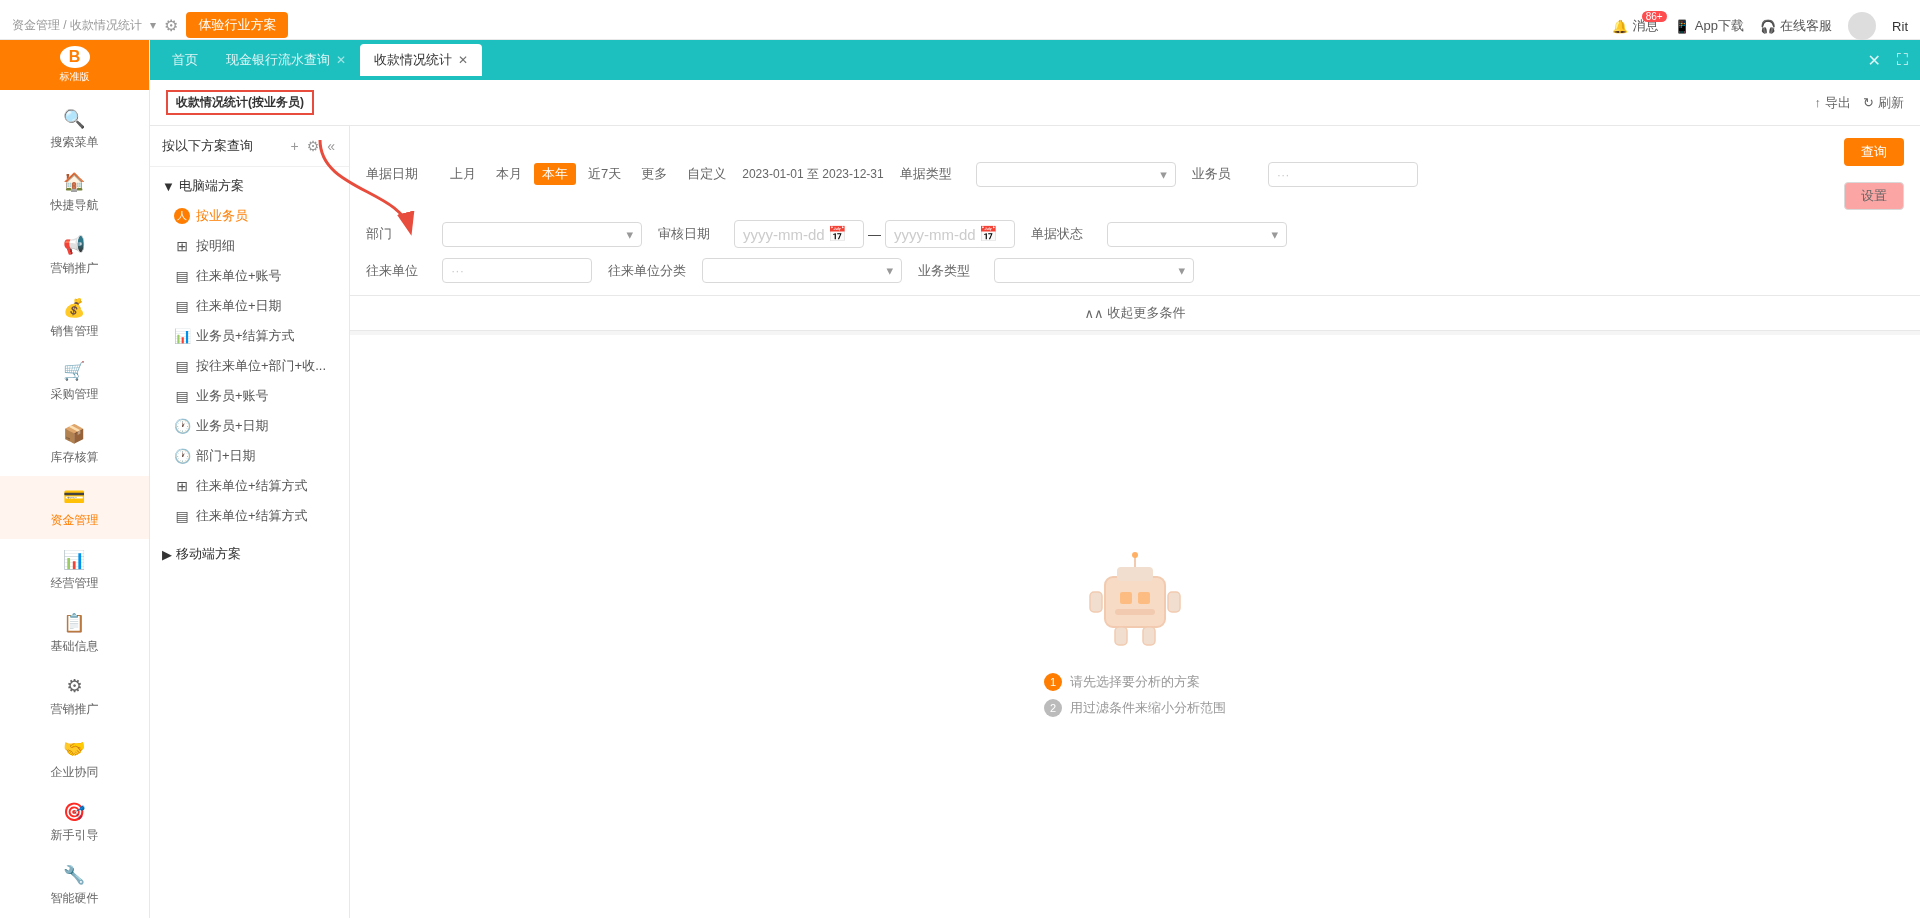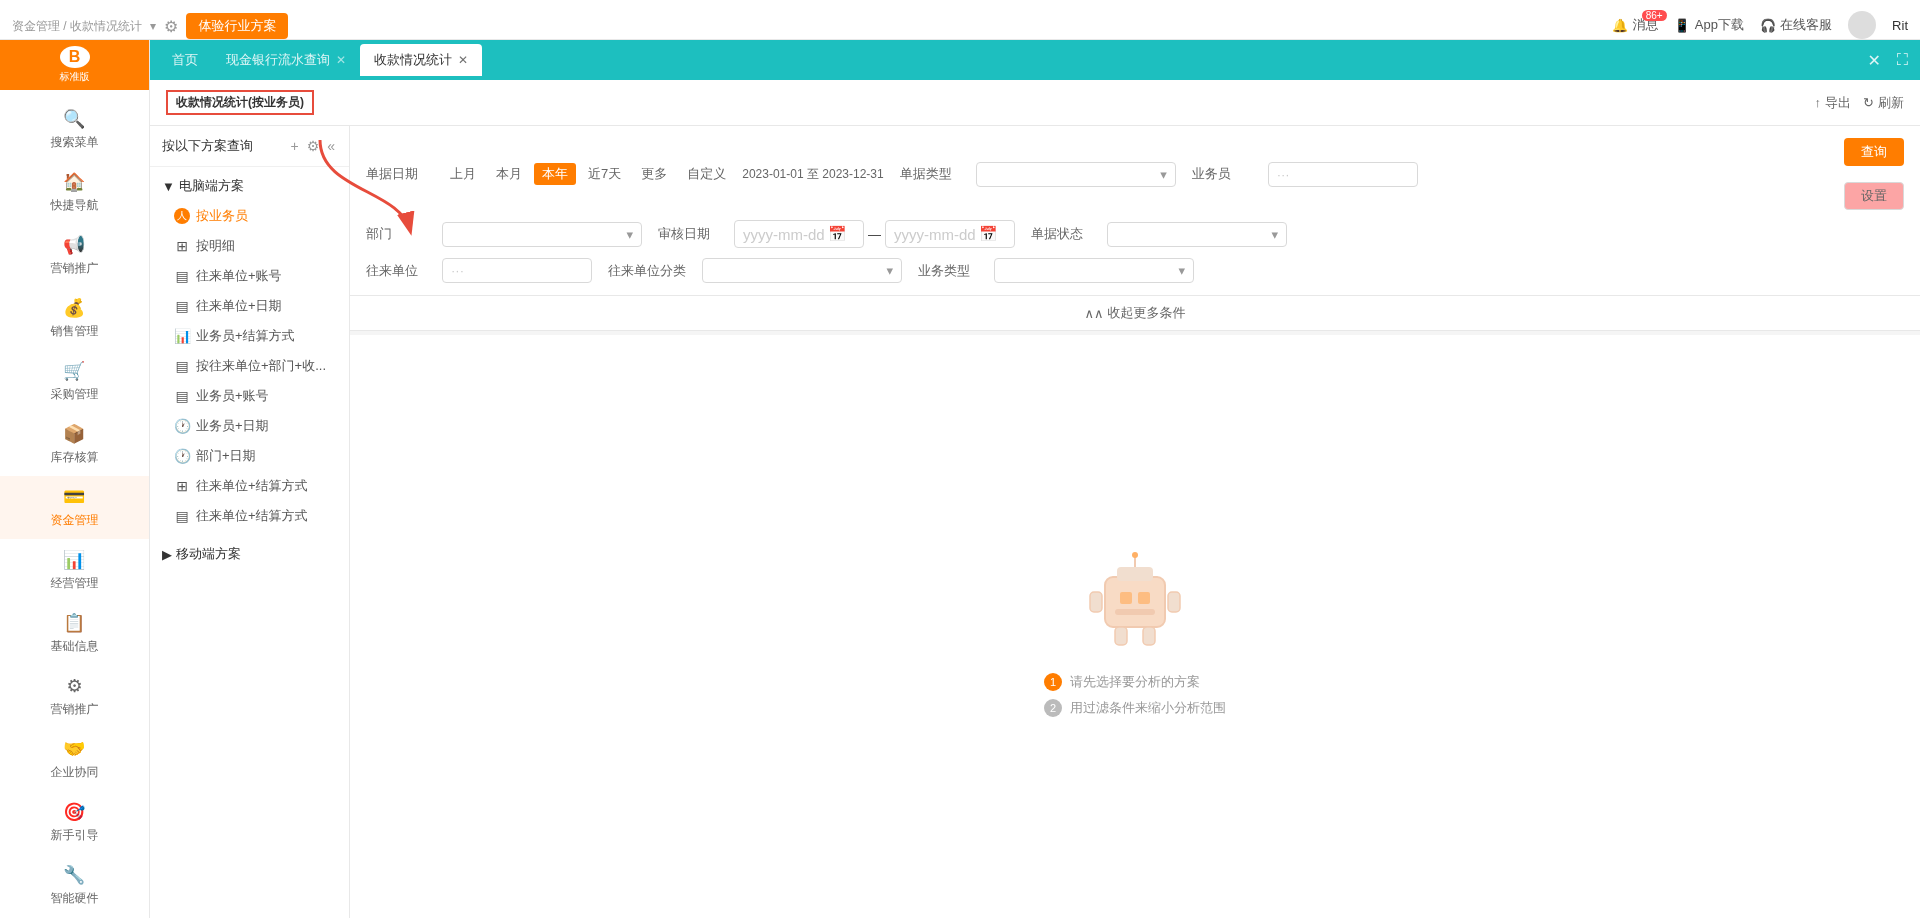--- a/index.html
+++ b/index.html
@@ -3,22 +3,22 @@
   <meta charset="utf-8">
   <style>
     * { box-sizing: border-box; margin: 0; padding: 0; font-family: 'Microsoft YaHei', Arial, sans-serif; }
     body { background: #f0f2f5; font-size: 13px; color: #333; overflow: hidden; }
 
     
     .top-header {
       height: 40px;
       background: #fff;
       display: flex;
-      align-items: flex-end;
-      padding: 0 12px;
+      align-items: flex-start;
+      padding: 12px 12px;
       border-bottom: 1px solid #e8e8e8;
       position: fixed;
       top: 0;
       left: 0;
       right: 0;
       z-index: 100;
     }
     .header-left {
       display: flex;
       align-items: center;

